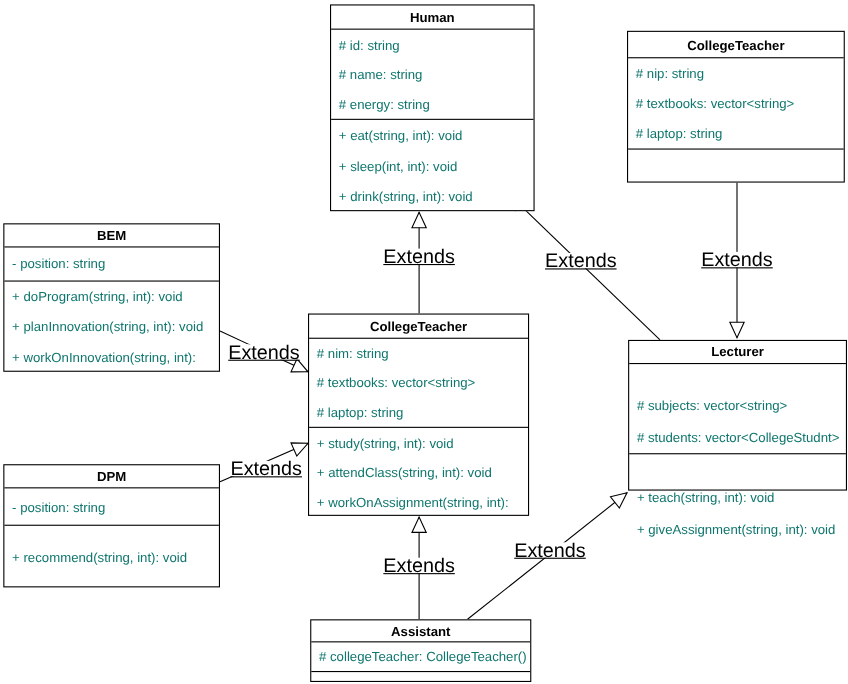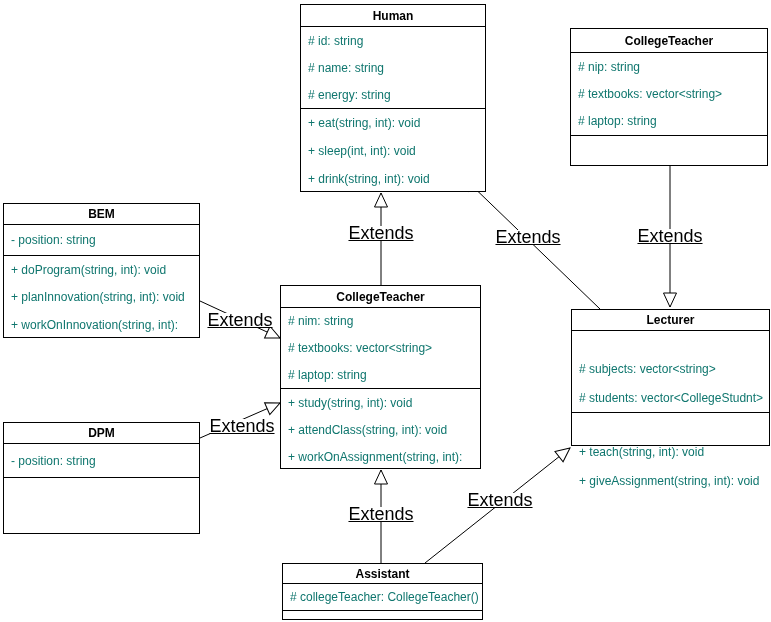--- a/index.html
+++ b/index.html
@@ -122,20 +122,21 @@
           <div class="member">+ teach(string, int): void</div>
           <div class="member">+ giveAssignment(string, int): void</div>
         </div>
       </div>
       <div class="class-box" style="left: 3px; top: 422px; width: 197px; height: 112px;">
         <div class="class-title" style="height: 21px;">DPM</div>
         <div class="compartment attrs" style="height: 34px;">
           <div class="member">- position: string</div>
         </div>
         <div class="compartment methods" style="height: 57px;">
+          <div class="member">+ recommend(string, int): void</div>
         </div>
       </div>
       <div class="class-box" style="left: 282px; top: 563px; width: 201px; height: 57px;">
         <div class="class-title" style="height: 20px;">Assistant</div>
         <div class="compartment attrs" style="height: 27px;">
           <div class="member"># collegeTeacher: CollegeTeacher()</div>
         </div>
         <div class="compartment methods" style="height: 10px;"></div>
       </div>
     </div>

